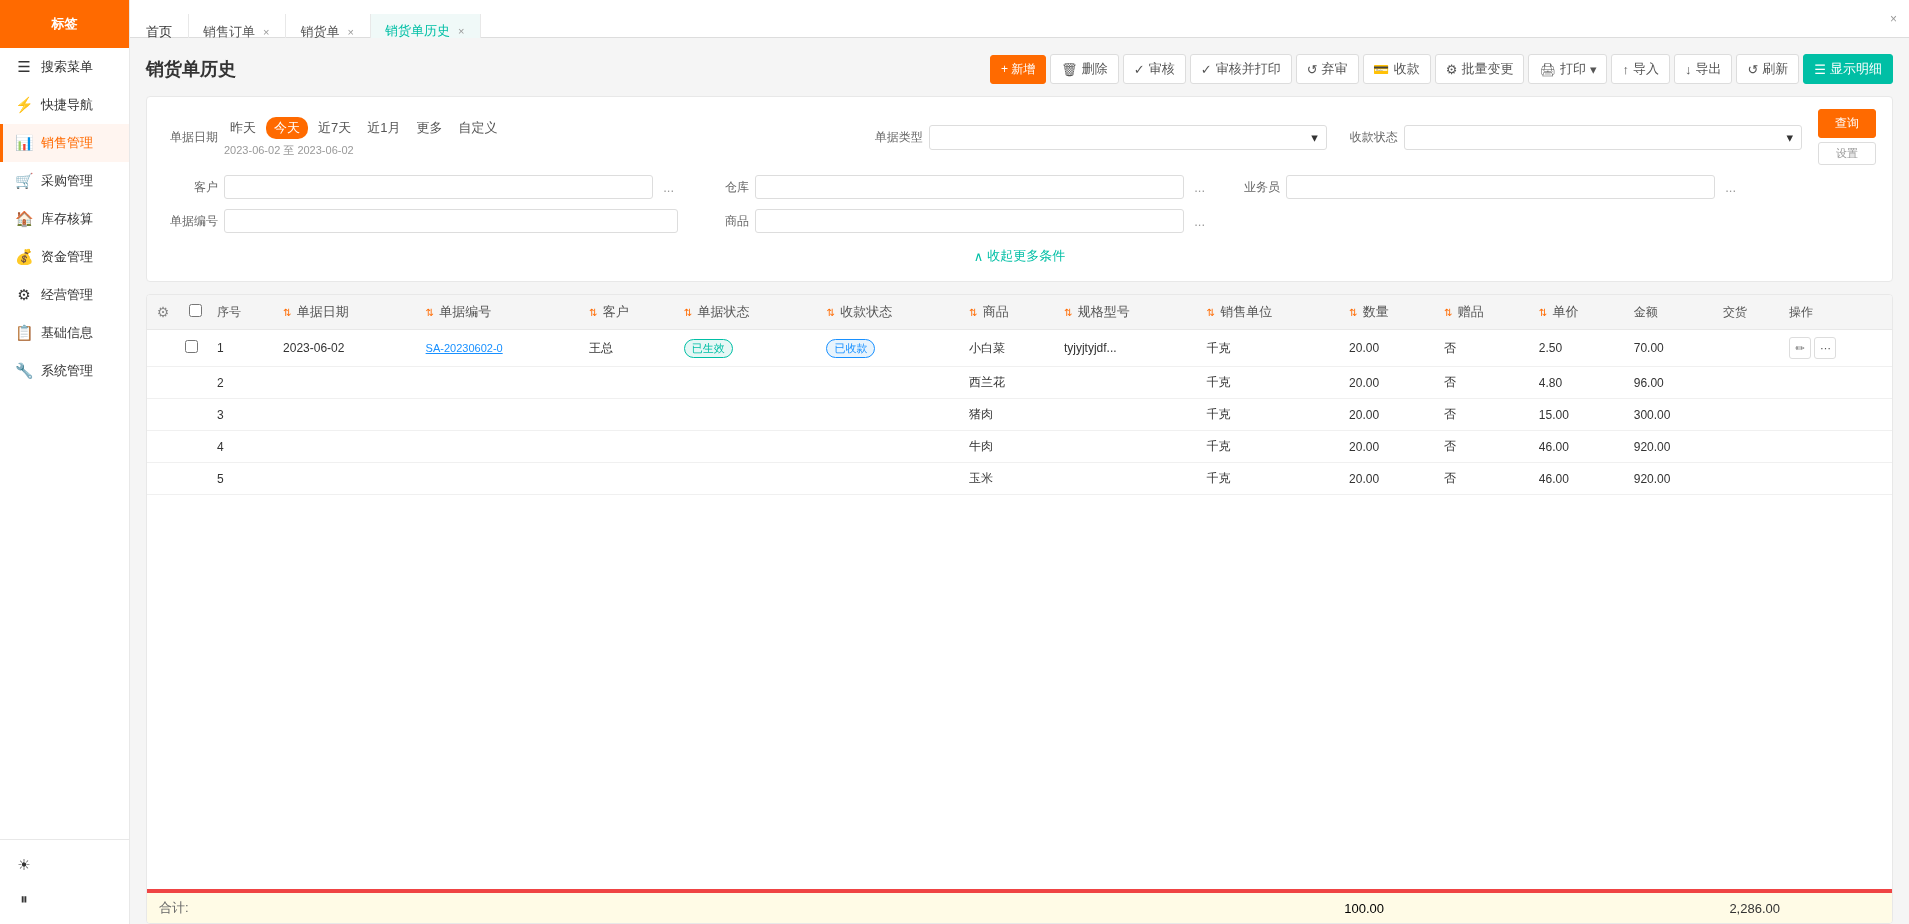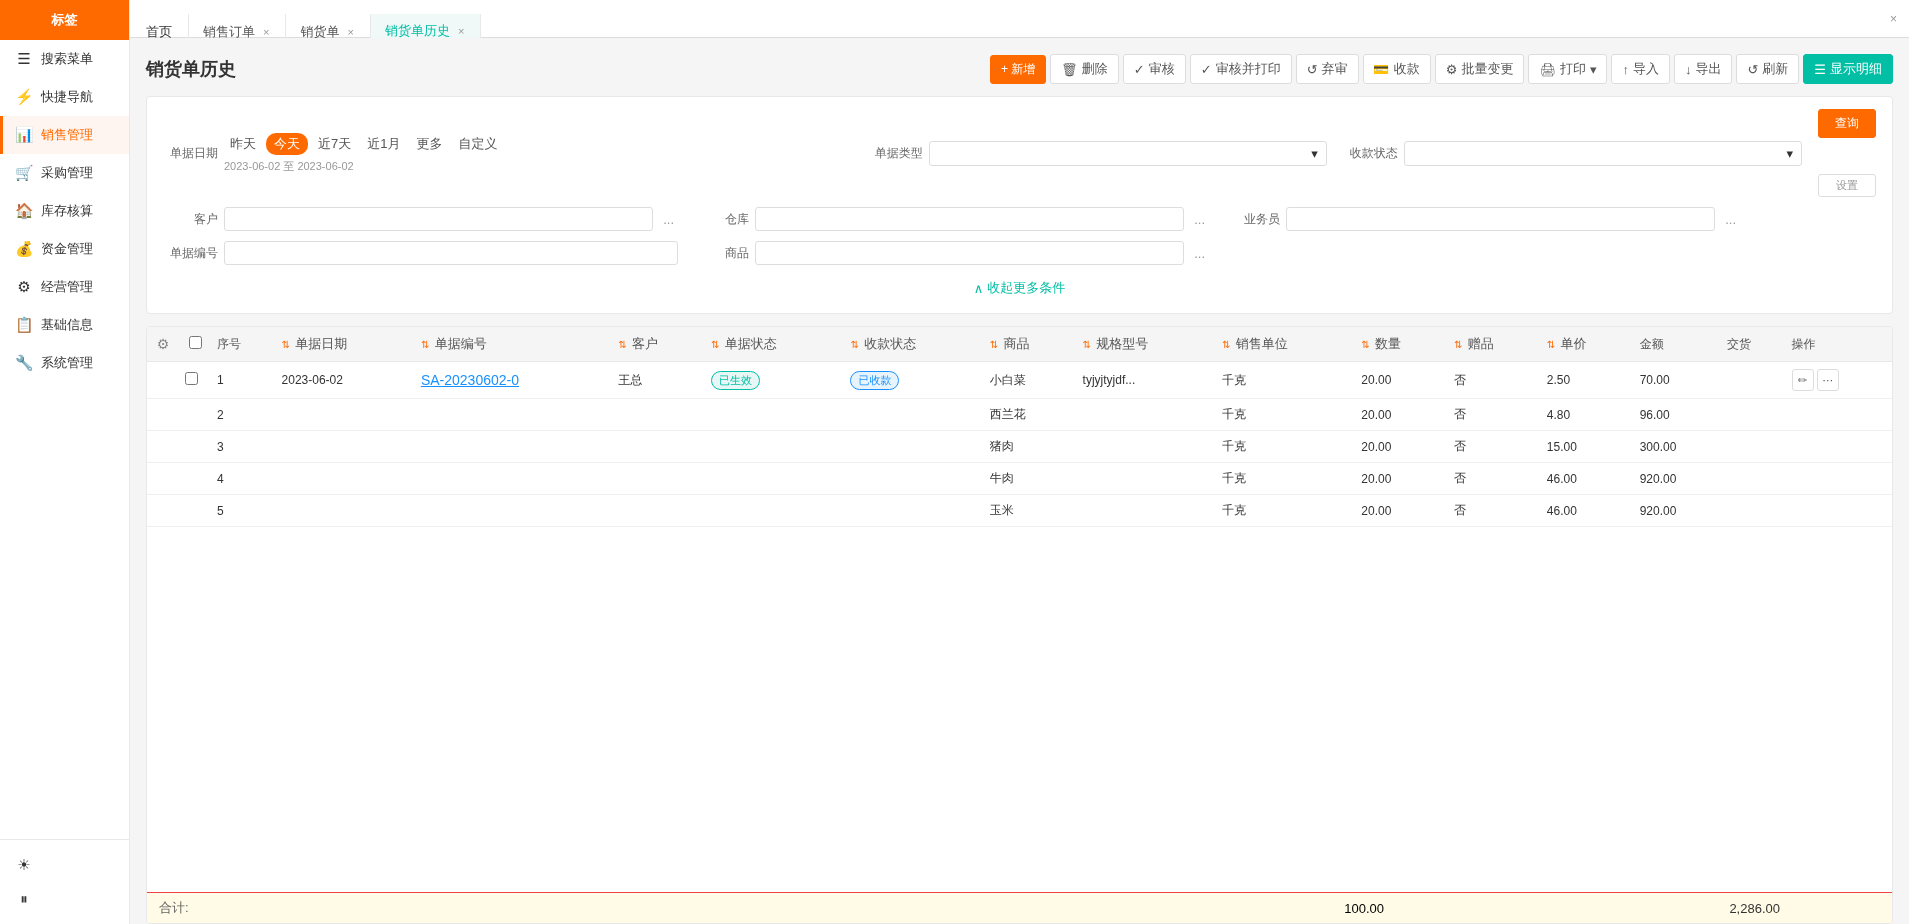--- a/index.html
+++ b/index.html
@@ -8,21 +8,21 @@
     
     .sidebar {
       width: 130px;
       background: #fff;
       border-right: 1px solid #e8e8e8;
       display: flex;
       flex-direction: column;
       flex-shrink: 0;
     }
     .sidebar-logo {
-      height: 40px;
+      height: 48px;
       background: #ff6a00;
       display: flex;
       align-items: center;
       justify-content: center;
       color: #fff;
       font-weight: bold;
       font-size: 14px;
       padding: 0 8px;
     }
     .sidebar-item {
@@ -251,27 +251,27 @@
       font-size: 12px;
     }
     .badge {
       display: inline-block;
       padding: 1px 7px;
       border-radius: 10px;
       font-size: 11px;
     }
     .badge-green { background: #e6f7f5; color: #00bfa5; border: 1px solid #00bfa5; }
     .badge-blue { background: #e8f4fd; color: #1890ff; border: 1px solid #1890ff; }
-    .link { color: #1890ff; cursor: pointer; text-decoration: underline; font-size: 14px; }
+    .link { color: #1890ff; cursor: pointer; text-decoration: underline; font-size: 11px; }
     .table-footer {
       display: flex;
       align-items: center;
       padding: 6px 12px;
       background: #fffbe6;
-      border-top: 1px solid #ef4444;
+      border-top: 4px solid #ef4444;
       font-size: 12px;
       gap: 36px;
     }
     .total-label { color: #666; min-width: 40px; }
     .total-qty { flex: 1; text-align: center; font-weight: 500; padding-left: 800px; }
     .total-amt { min-width: 120px; text-align: right; font-weight: 500; color: #333; padding-right: 100px; }
 
     
     .pagination {
       display: flex;
@@ -490,21 +490,21 @@
         <div class="filter-item">
           <span class="filter-label">收款状态</span>
           <div class="filter-select" style="min-width:140px;">
             <span></span>
             <span>▾</span>
           </div>
         </div>
 
         <div style="display:flex; flex-direction:column; gap:4px;">
           <button class="btn primary" style="padding: 5px 16px;">查询</button>
-          <button class="btn" style="padding: 3px 9px; justify-content: center; font-size:11px; color:#999; border-color:#ddd;margin-top:32px;">设置</button>
+          <button class="btn" style="padding: 3px 9px; justify-content: center; font-size:11px; color:#999; border-color:#ddd;">设置</button>
         </div>
       </div>
 
       <div class="filter-row">
 
         <div class="filter-item">
           <span class="filter-label">客户</span>
           <input class="filter-input" style="flex: 1 1 0%;">
           <span class="ellipsis-btn">...</span>
         </div>

